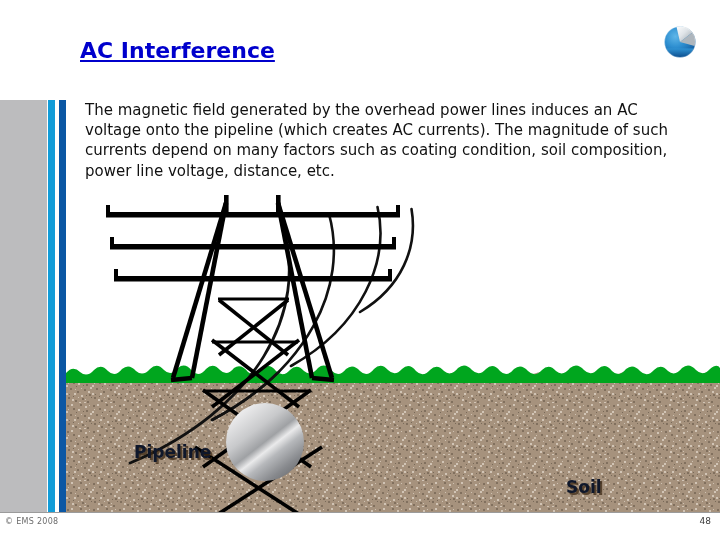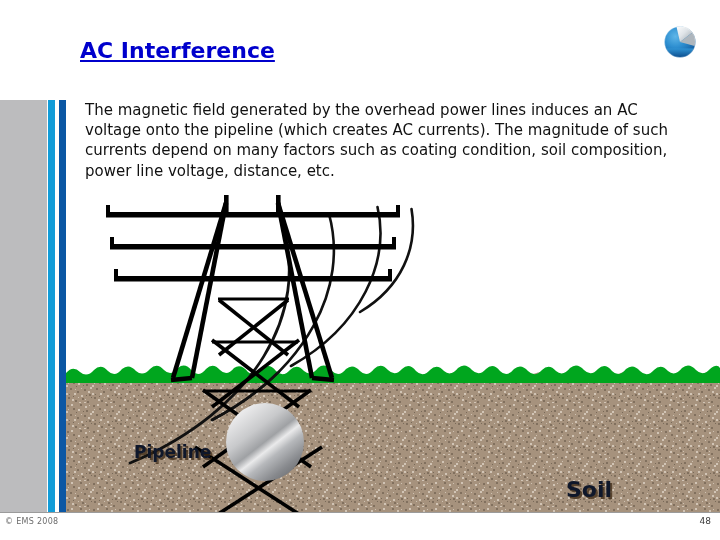--- a/index.html
+++ b/index.html
@@ -71,21 +71,21 @@
 
   
   .fig-label {
     position: absolute;
     color: #0f172a;
     font-weight: bold;
     text-shadow: 2px 2px 0px rgba(60,40,20,0.75);
     white-space: nowrap;
   }
   #label-pipeline { left: 134px; top: 442px; font-size: 17px; }
-  #label-soil     { left: 566px; top: 477px; font-size: 22px; }
+  #label-soil     { left: 566px; top: 477px; font-size: 17px; }
 
   
   #logo {
     position: absolute;
     left: 662px;
     top: 24px;
     width: 36px;
     height: 36px;
   }
 

